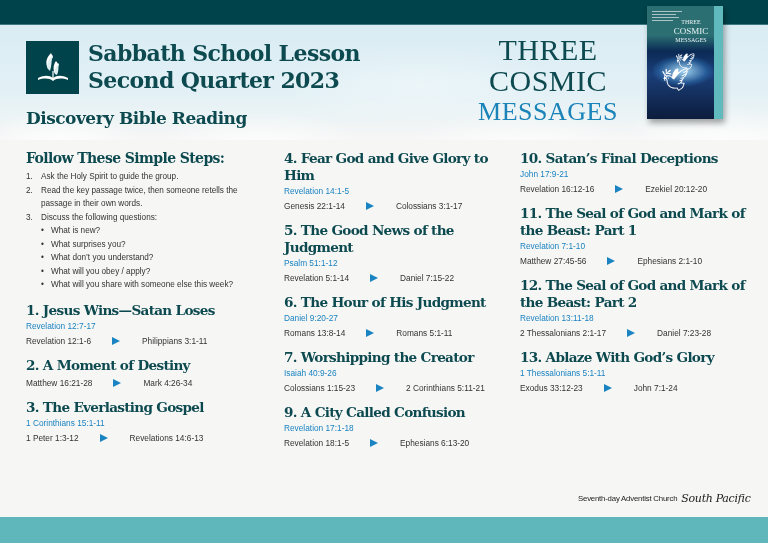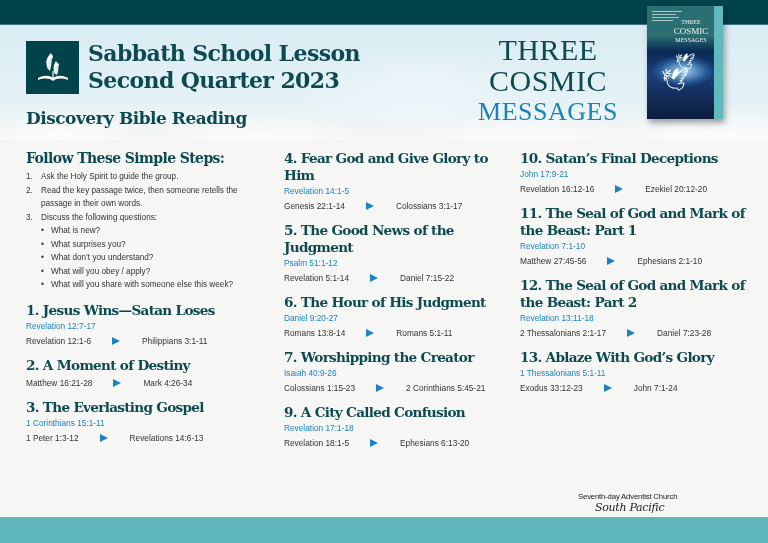--- a/index.html
+++ b/index.html
@@ -103,21 +103,21 @@
     font-size: 8.3px; line-height: 14px; color: #333; margin-top: 2px;
     display: flex; align-items: center; gap: 16px;
   }
   .arrow {
     display: inline-block; width: 0; height: 0;
     border-top: 4.5px solid transparent; border-bottom: 4.5px solid transparent;
     border-left: 8px solid #1a83c1; margin: 0 6px 0 5px;
   }
   .footer-brand {
     position: absolute; left: 578px; top: 492px;
-    display: flex; align-items: center; flex-direction: column;
+    display: flex; align-items: center;
   }
   .footer-brand .sda { font-size: 7.8px; color: #222; letter-spacing: -0.2px; }
   .footer-brand .sp {
     font-family: "DejaVu Serif", serif; font-style: italic; font-size: 11px; color: #222; margin-left: 4px;
     letter-spacing: -0.3px;
   }
   .bottom-bar {
     position: absolute; left: 0; top: 517px; width: 768px; height: 26px;
     background: #5fb7bc;
   }
@@ -261,21 +261,21 @@
         <span class="arrow"></span>
         <span>Romans 5:1-11</span>
       </div>
   </div>
   <div class="lesson">
     <div class="lesson-title">7. Worshipping the Creator</div>
     <div class="lesson-key">Isaiah 40:9-26</div>
     <div class="lesson-refs">
         <span>Colossians 1:15-23</span>
         <span class="arrow"></span>
-        <span>2 Corinthians 5:45-21</span>
+        <span>2 Corinthians 5:11-21</span>
       </div>
   </div>
   <div class="lesson">
     <div class="lesson-title">9. A City Called Confusion</div>
     <div class="lesson-key">Revelation 17:1-18</div>
     <div class="lesson-refs">
         <span>Revelation 18:1-5</span>
         <span class="arrow"></span>
         <span>Ephesians 6:13-20</span>
       </div>

